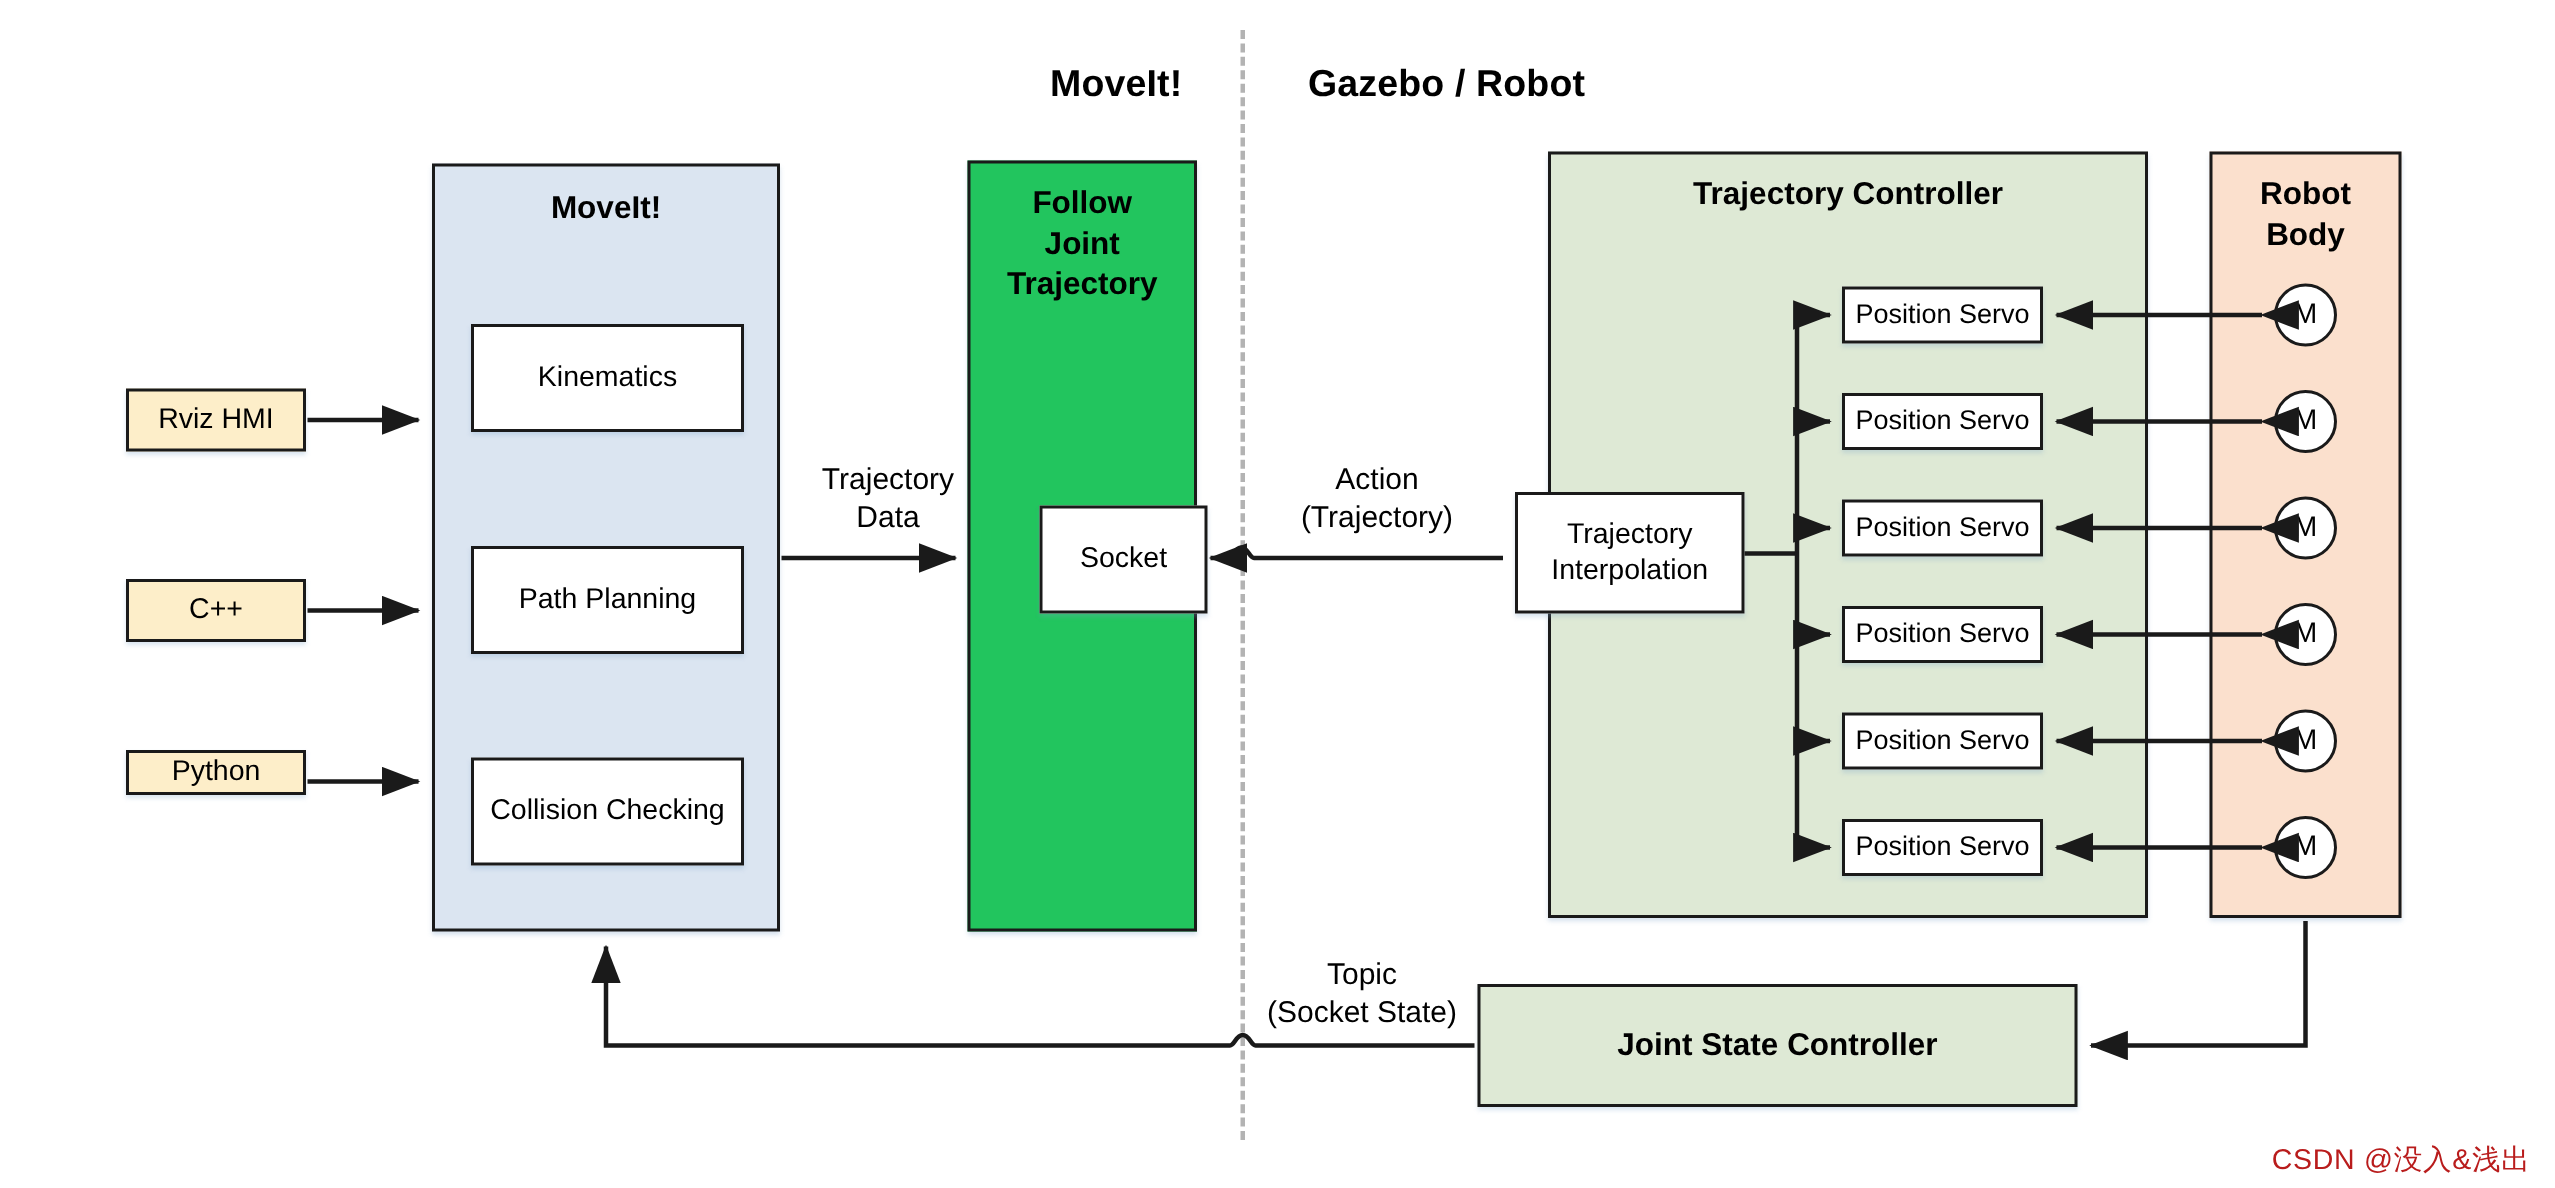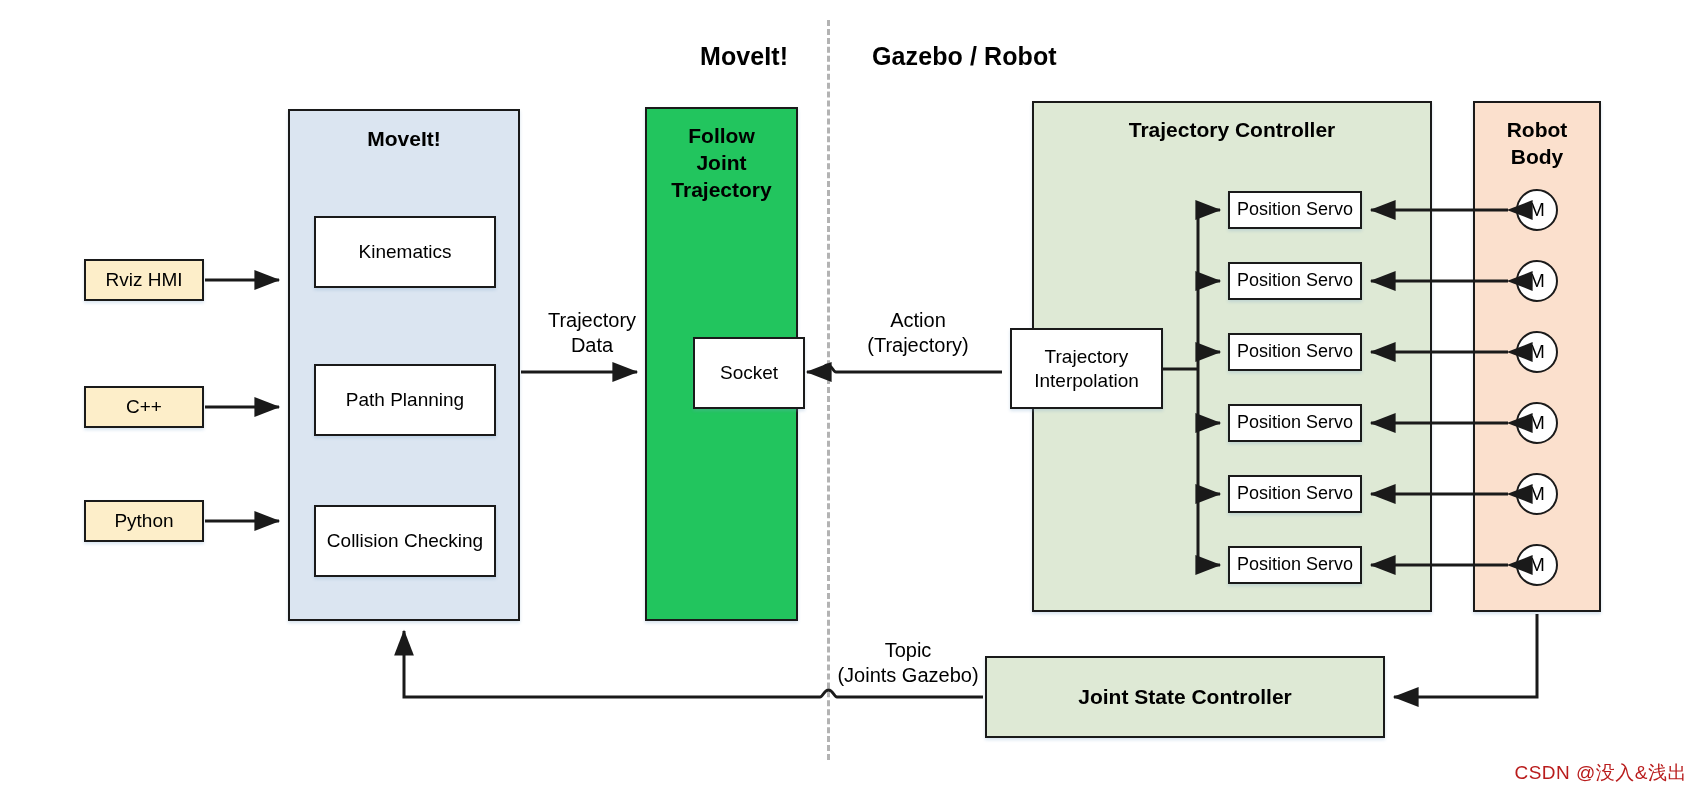--- a/index.html
+++ b/index.html
@@ -110,21 +110,21 @@
   <div class="section-title" style="left:872px;top:42px;">Gazebo / Robot</div>
 
   <div class="divider" style="left:827px;top:20px;height:740px;"></div>
 
   <div class="node box-cream" style="left:84px;top:259px;width:120px;height:42px;">
     <span>Rviz HMI</span>
   </div>
   <div class="node box-cream" style="left:84px;top:386px;width:120px;height:42px;">
     <span>C++</span>
   </div>
-  <div class="node box-cream" style="left:84px;top:500px;width:120px;height:42px;">
+  <div class="node box-cream" style="left:84px;top:500px;width:120px;height:30px;">
     <span>Python</span>
   </div>
 
   <div class="panel panel-blue" style="left:288px;top:109px;width:232px;height:512px;">
     <div class="panel-title" style="top:15px;">MoveIt!</div>
   </div>
   <div class="node box-white" style="left:314px;top:216px;width:182px;height:72px;">
     <span>Kinematics</span>
   </div>
   <div class="node box-white" style="left:314px;top:364px;width:182px;height:72px;">
@@ -200,21 +200,21 @@
   <div class="edge-label" style="left:527px;top:308px;width:130px;">
     <div>Trajectory</div>
     <div>Data</div>
   </div>
   <div class="edge-label" style="left:838px;top:308px;width:160px;">
     <div>Action</div>
     <div>(Trajectory)</div>
   </div>
   <div class="edge-label" style="left:828px;top:638px;width:160px;">
     <div>Topic</div>
-    <div>(Joints Gazebo)</div>
+    <div>(Socket State)</div>
   </div>
 
   <svg class="wires" viewBox="0 0 1703 792" xmlns="http://www.w3.org/2000/svg">
     <defs>
       <marker id="arr" markerWidth="9" markerHeight="9" refX="8.2" refY="3.3" orient="auto" markerUnits="strokeWidth">
         <path d="M0,0 L8.6,3.3 L0,6.6 z" fill="#1a1a1a"></path>
       </marker>
       <marker id="arrL" markerWidth="9" markerHeight="9" refX="8.2" refY="3.3" orient="auto" markerUnits="strokeWidth">
         <path d="M0,0 L8.6,3.3 L0,6.6 z" fill="#1a1a1a"></path>
       </marker>

